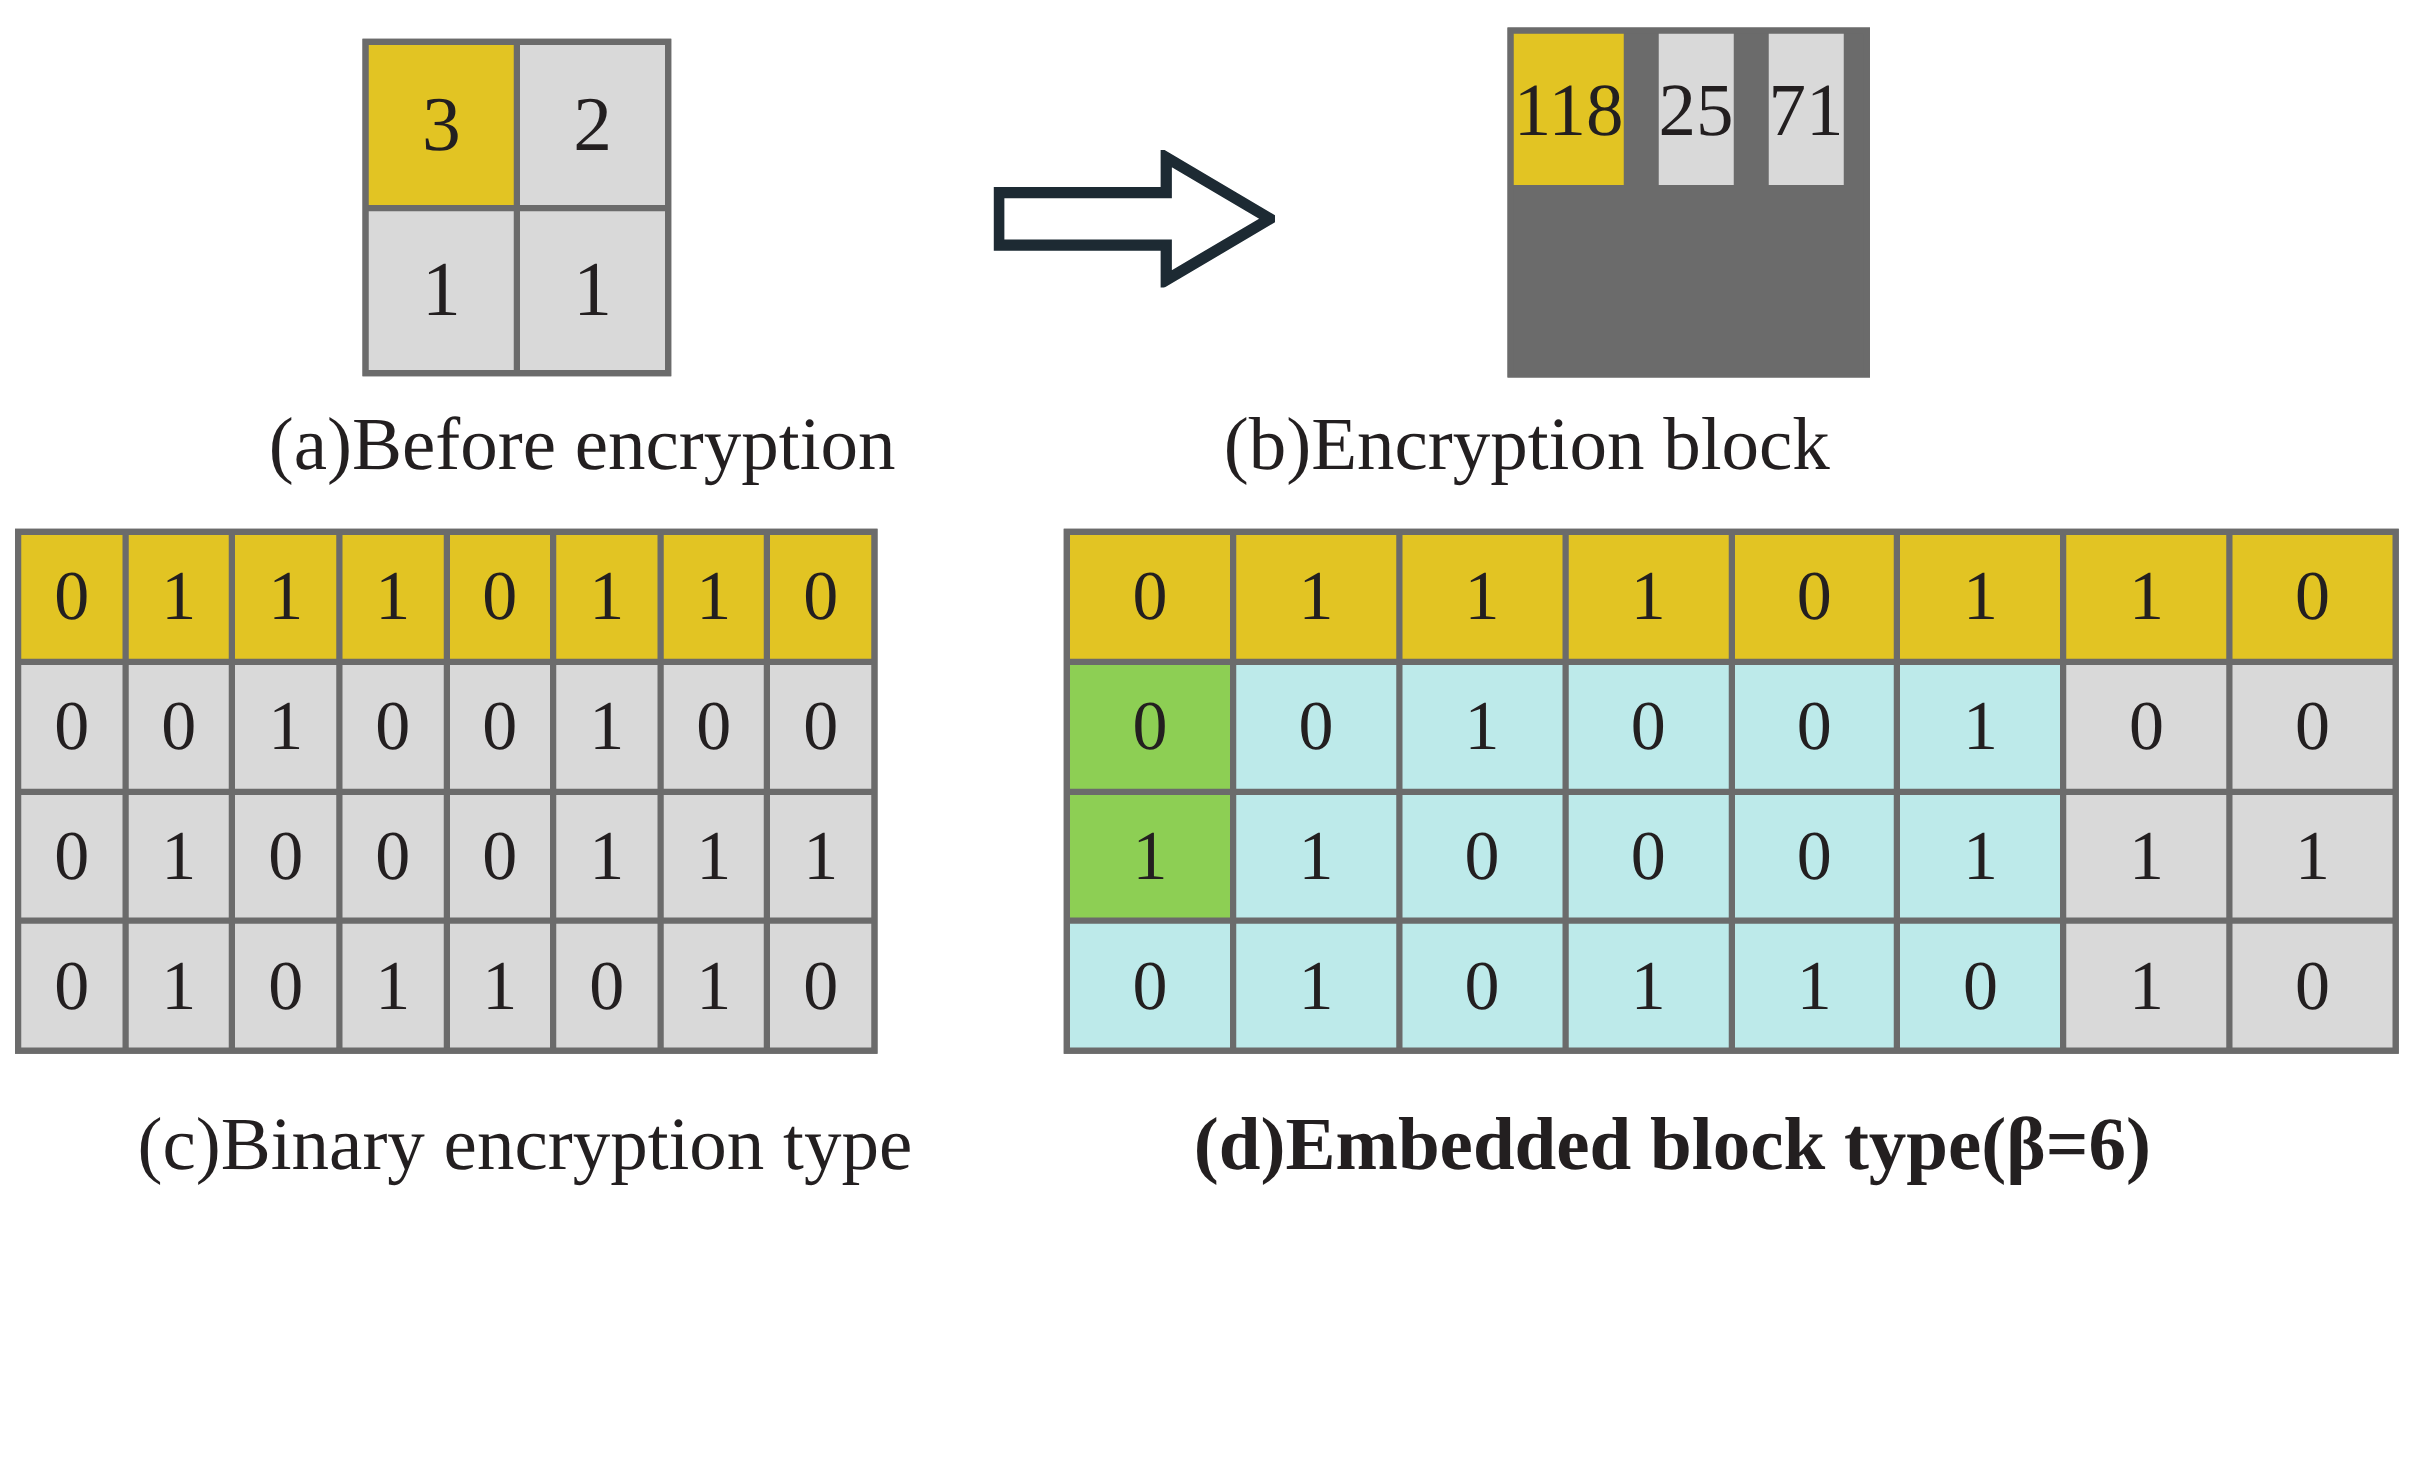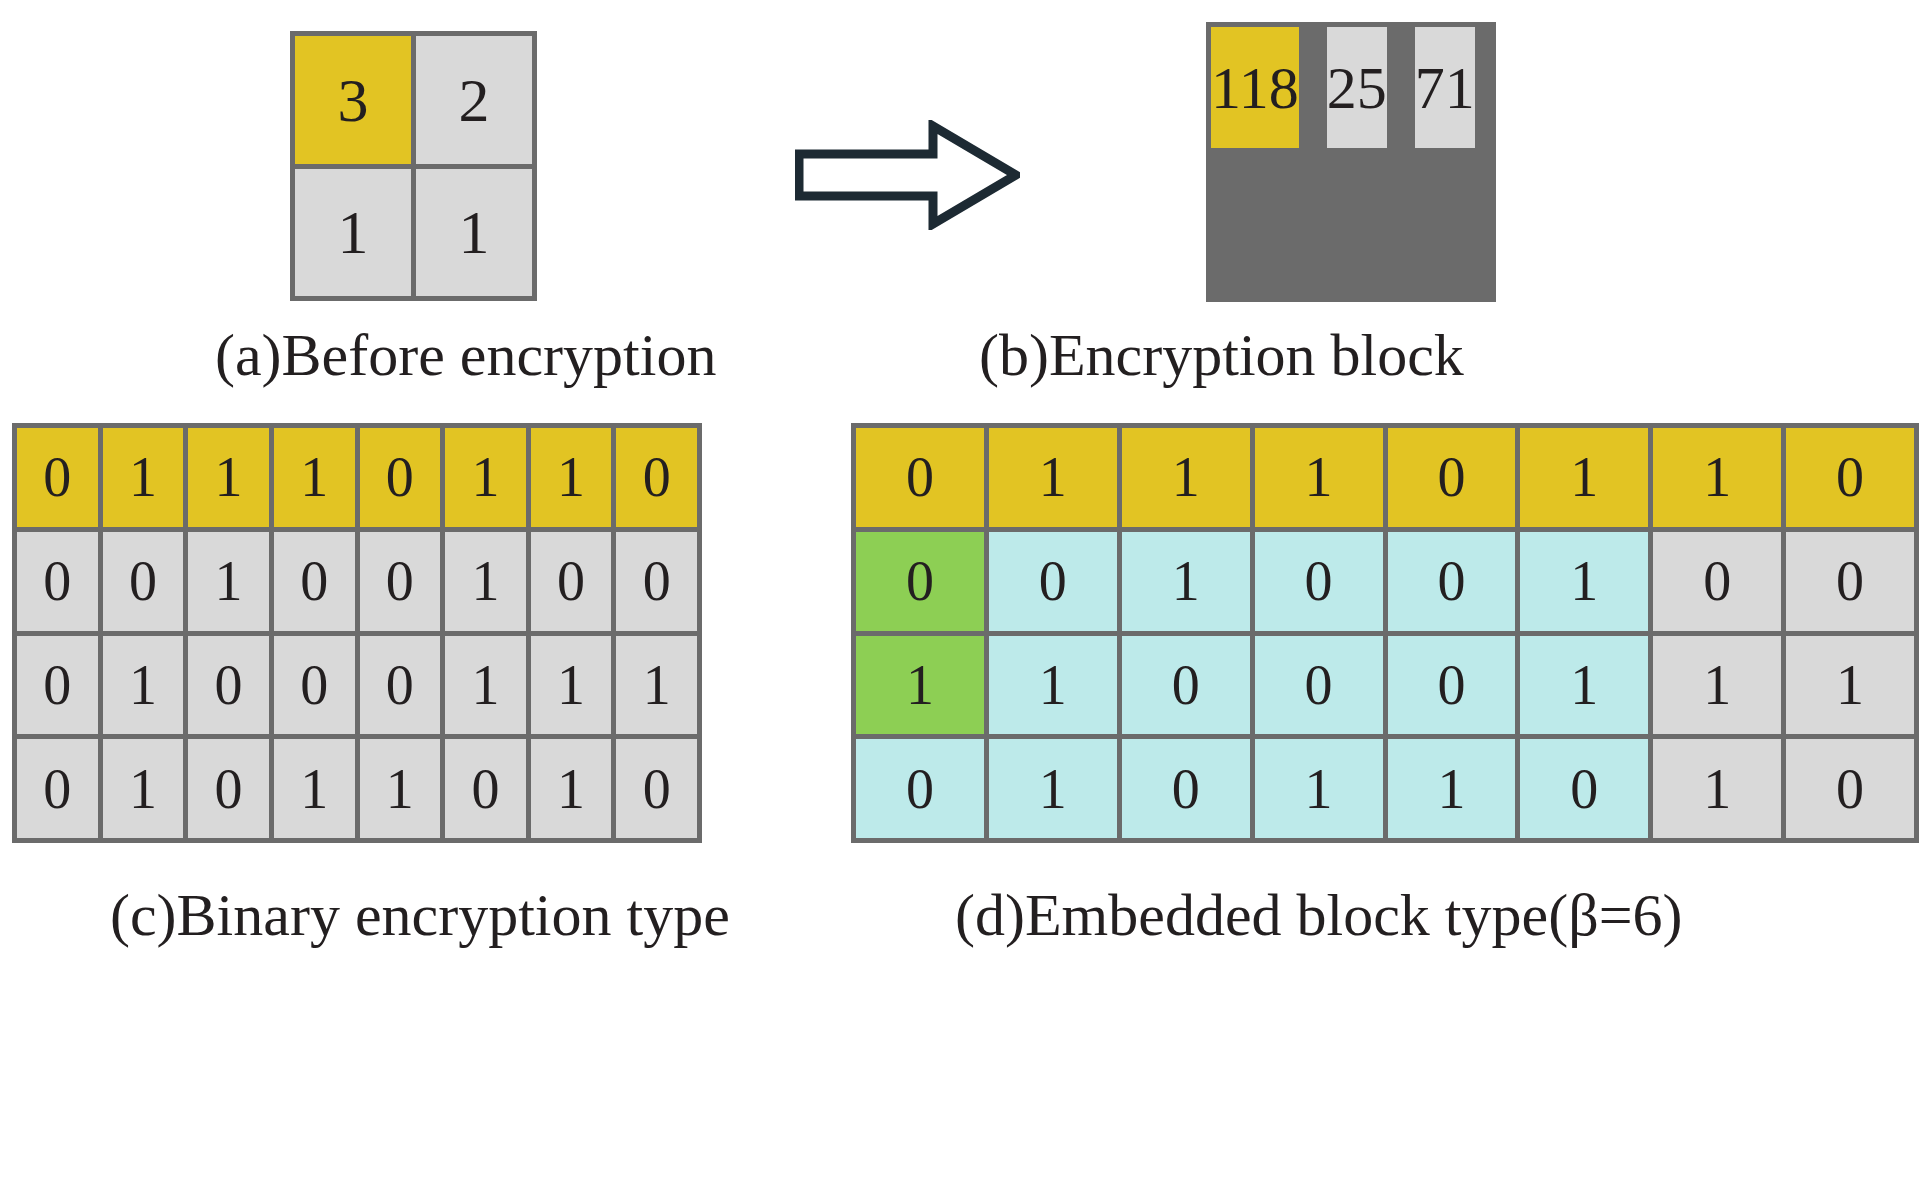--- a/index.html
+++ b/index.html
@@ -73,21 +73,21 @@
   
   .caption {
     position: absolute;
     font-size: 60px;
     white-space: nowrap;
     line-height: 1;
   }
   #caption-a { left: 215px;  top: 325px; }
   #caption-b { left: 955px;  top: 325px; margin-left: 24px; }
   #caption-c { left: 110px;  top: 885px; }
-  #caption-d { left: 955px;  top: 885px; }
+  #caption-d { left: 955px;  top: 885px; font-weight: bold; }
 
   
   #block-c {
     left: 12px;
     top: 423px;
     width: 690px;
     height: 420px;
     grid-template-columns: repeat(8, 1fr);
     grid-template-rows: repeat(4, 1fr);
   }

